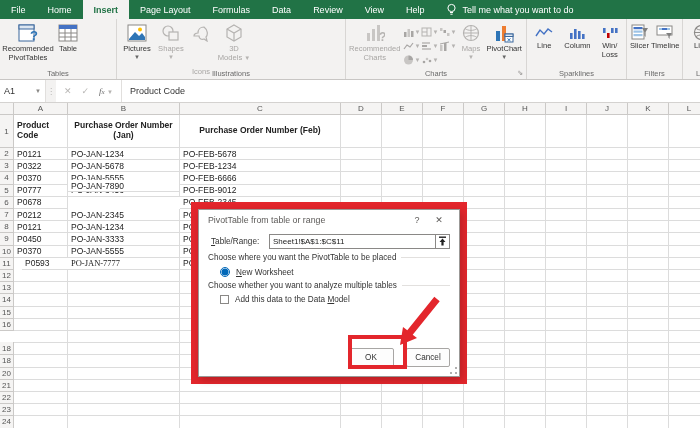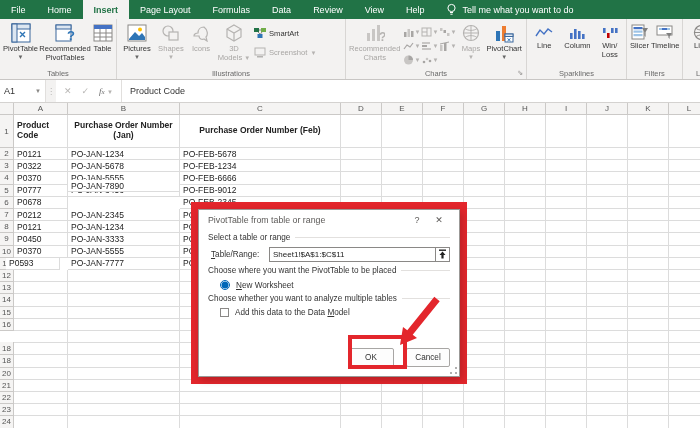--- a/index.html
+++ b/index.html
@@ -100,32 +100,20 @@
         <line x1="4.4" y1="11.2" x2="6.6" y2="11.2" stroke="#fff" stroke-width="1"></line>
       </svg>
       <span>Tell me what you want to do</span>
     </div>
   </div>
 
   <div class="ribbon">
 
     <div class="rgroup" style="left:0;width:117px;">
       <div class="bigbtns">
-        <div class="bigbtn" style="width:38px;">
-          <span class="bicon">
-            <svg width="20" height="20" viewBox="0 0 20 20">
-                <rect x="1" y="1" width="18" height="18" fill="#fff" stroke="#3b679c"></rect>
-                <rect x="1" y="1" width="18" height="5" fill="#dce6f1" stroke="#3b679c"></rect>
-                <rect x="1" y="1" width="5" height="18" fill="#dce6f1" stroke="#3b679c"></rect>
-                <path d="M9 9 l5 5 M14 9 l-5 5" stroke="#2e75b6" stroke-width="1.4" fill="none"></path>
-              </svg>
-          </span>
-          <span>PivotTable</span>
-          <span class="caret">▼</span>
-        </div>
         <div class="bigbtn" style="width:50px;">
           <span class="bicon">
             <svg width="20" height="20" viewBox="0 0 20 20">
                 <rect x="1" y="2" width="15" height="16" fill="#fff" stroke="#3b679c"></rect>
                 <rect x="1" y="2" width="15" height="4" fill="#dce6f1" stroke="#3b679c"></rect>
                 <text x="12" y="17" font-size="13" font-weight="bold" fill="#2e75b6">?</text>
               </svg>
           </span>
           <span>Recommended PivotTables</span>
         </div>
@@ -162,55 +150,36 @@
         <div class="bigbtn gray" style="width:30px;">
           <span class="bicon">
             <svg width="20" height="18" viewBox="0 0 20 18">
                 <circle cx="7" cy="7" r="5" fill="none" stroke="#b5b3b1" stroke-width="1.2"></circle>
                 <rect x="8" y="8" width="9" height="8" fill="#f3f2f1" stroke="#b5b3b1" stroke-width="1.2"></rect>
               </svg>
           </span>
           <span>Shapes</span>
           <span class="caret">▼</span>
         </div>
-        <div class="bigbtn gray" style="width:26px;">
+        <div class="bigbtn gray" style="width:26px;gap:23px;">
           <span class="bicon">
             <svg width="18" height="18" viewBox="0 0 18 18">
                 <path d="M12 3 c-4 0 -6 3 -6 6 c-2 0 -4 1 -4 3 l5 0 c0 3 3 4 5 3 l3 2 l-1 -4 c2 -2 2 -7 -2 -10 z" fill="none" stroke="#b5b3b1" stroke-width="1.2"></path>
               </svg>
           </span>
           <span>Icons</span>
         </div>
         <div class="bigbtn gray" style="width:36px;">
           <span class="bicon">
             <svg width="18" height="18" viewBox="0 0 18 18">
                 <path d="M9 1 L16 5 V13 L9 17 L2 13 V5 Z" fill="none" stroke="#b5b3b1" stroke-width="1.2"></path>
                 <path d="M2 5 L9 9 L16 5 M9 9 V17" fill="none" stroke="#b5b3b1" stroke-width="1.2"></path>
               </svg>
           </span>
           <span><span>3D Models</span> <span class="caret">▼</span></span>
-        </div>
-        <div style="display:flex;flex-direction:column;gap:4px;padding-top:4px;">
-          <div class="smallbtn">
-            <svg width="12" height="11" viewBox="0 0 12 11">
-                <rect x="0" y="0" width="5" height="4" fill="#217346"></rect>
-                <rect x="7" y="0" width="5" height="4" fill="#70ad47"></rect>
-                <rect x="3.5" y="6" width="5" height="4" fill="#2e75b6"></rect>
-                <path d="M5 2 H7 M4 4 L6 6 M8 4 L6.5 6" stroke="#8a8886" fill="none"></path>
-              </svg>
-            <span>SmartArt</span>
-          </div>
-          <div class="smallbtn gray">
-            <svg width="12" height="11" viewBox="0 0 12 11">
-                <rect x="1" y="1" width="10" height="7" fill="none" stroke="#b5b3b1"></rect>
-                <rect x="3" y="9" width="6" height="1.5" fill="#b5b3b1"></rect>
-              </svg>
-            <span>Screenshot</span>
-            <span class="caret">▼</span>
-          </div>
         </div>
       </div>
       <div class="rgroup-label">Illustrations</div>
     </div>
 
     <div class="rgroup" style="left:346px;width:181px;">
       <div class="bigbtns">
         <div class="bigbtn gray" style="width:52px;">
           <span class="bicon">
             <svg width="20" height="20" viewBox="0 0 20 20">
@@ -546,22 +515,22 @@
       <div class="cell " style="left: 341px; top: 142.6px; width: 41px; height: 12.2px;"></div>
       <div class="cell " style="left: 382px; top: 142.6px; width: 41px; height: 12.2px;"></div>
       <div class="cell " style="left: 423px; top: 142.6px; width: 41px; height: 12.2px;"></div>
       <div class="cell " style="left: 464px; top: 142.6px; width: 41px; height: 12.2px;"></div>
       <div class="cell " style="left: 505px; top: 142.6px; width: 41px; height: 12.2px;"></div>
       <div class="cell " style="left: 546px; top: 142.6px; width: 41px; height: 12.2px;"></div>
       <div class="cell " style="left: 587px; top: 142.6px; width: 41px; height: 12.2px;"></div>
       <div class="cell " style="left: 628px; top: 142.6px; width: 41px; height: 12.2px;"></div>
       <div class="cell " style="left: 669px; top: 142.6px; width: 41px; height: 12.2px;"></div>
       <div class="cell hdr" style="left: 0px; top: 154.8px; width: 14px; height: 12.2px;">11</div>
-      <div class="cell " style="left: 6px; top: 154.8px; width: 54px; height: 12.2px;">P0593</div>
-      <div class="cell " style="left: 68px; top: 154.8px; width: 112px; height: 12.2px;">PO-JAN-7777</div>
+      <div class="cell " style="left: 22px; top: 154.8px; width: 54px; height: 12.2px;">P0593</div>
+      <div class="cell " style="left: 68px; top: 154.8px; width: 112px; height: 12.2px; font-family: Liberation Serif, serif;">PO-JAN-7777</div>
       <div class="cell " style="left: 180px; top: 154.8px; width: 161px; height: 12.2px;">PO-F</div>
       <div class="cell " style="left: 341px; top: 154.8px; width: 41px; height: 12.2px;"></div>
       <div class="cell " style="left: 382px; top: 154.8px; width: 41px; height: 12.2px;"></div>
       <div class="cell " style="left: 423px; top: 154.8px; width: 41px; height: 12.2px;"></div>
       <div class="cell " style="left: 464px; top: 154.8px; width: 41px; height: 12.2px;"></div>
       <div class="cell " style="left: 505px; top: 154.8px; width: 41px; height: 12.2px;"></div>
       <div class="cell " style="left: 546px; top: 154.8px; width: 41px; height: 12.2px;"></div>
       <div class="cell " style="left: 587px; top: 154.8px; width: 41px; height: 12.2px;"></div>
       <div class="cell " style="left: 628px; top: 154.8px; width: 41px; height: 12.2px;"></div>
       <div class="cell " style="left: 669px; top: 154.8px; width: 41px; height: 12.2px;"></div>
@@ -738,24 +707,20 @@
 
   <div class="annot-rect"></div>
 
   <div class="dialog">
     <div class="dtitle">
       <span class="t">PivotTable from table or range</span>
       <span class="dctl">?</span>
       <span class="dctl">✕</span>
     </div>
 
-    <div class="dsect">
-      <span>Select a table or range</span>
-        <span class="line"></span>
-    </div>
     <div class="drow">
       <span class="dlabel"><span class="u">T</span><span>able/Range:</span></span>
       <span class="dinput">Sheet1!$A$1:$C$11</span>
       <span class="refbtn">
         <svg width="9" height="10" viewBox="0 0 9 10">
             <rect x="1" y="0.5" width="7" height="1.4" fill="#222"></rect>
             <path d="M4.5 2.5 L7.5 6 H5.6 V9.5 H3.4 V6 H1.5 Z" fill="#222"></path>
           </svg>
       </span>
     </div>

